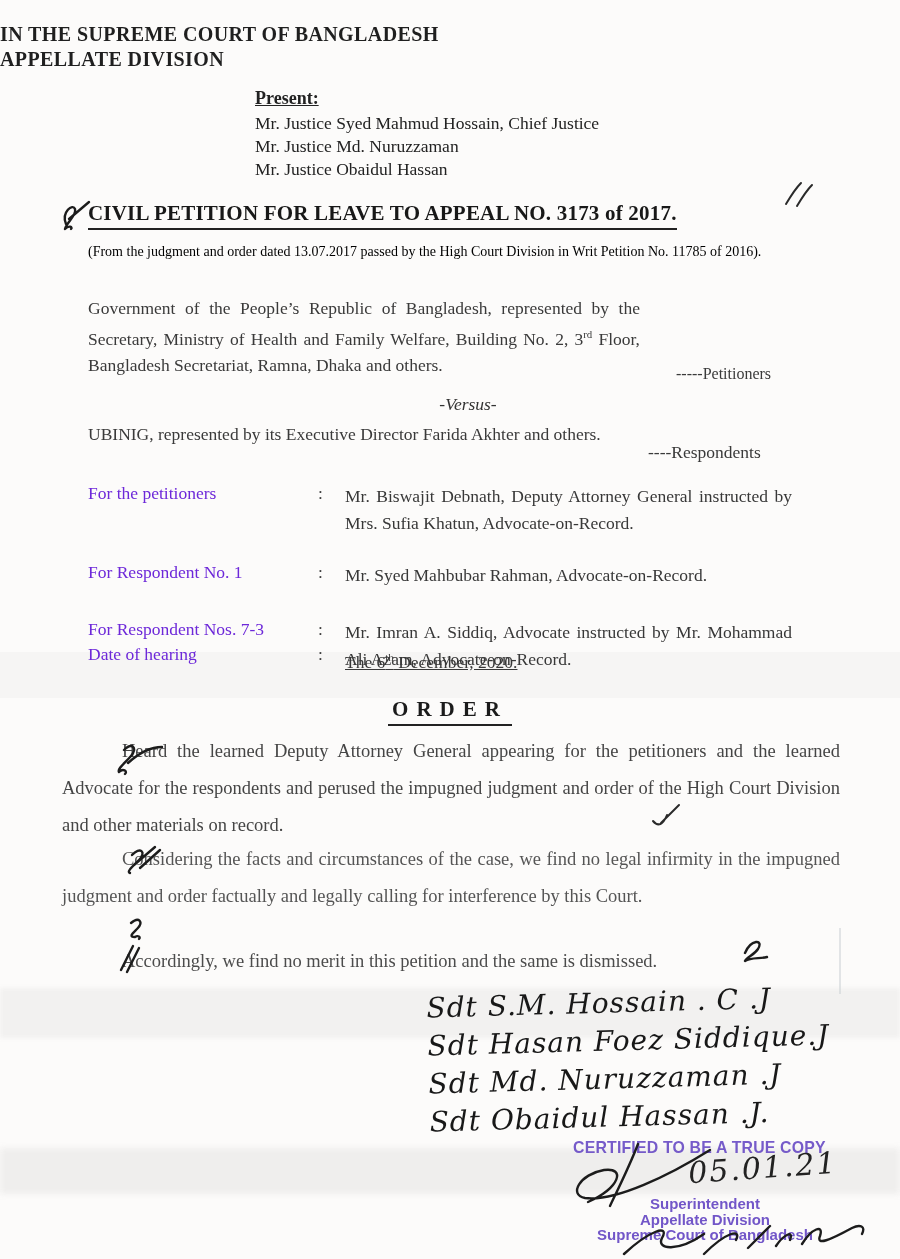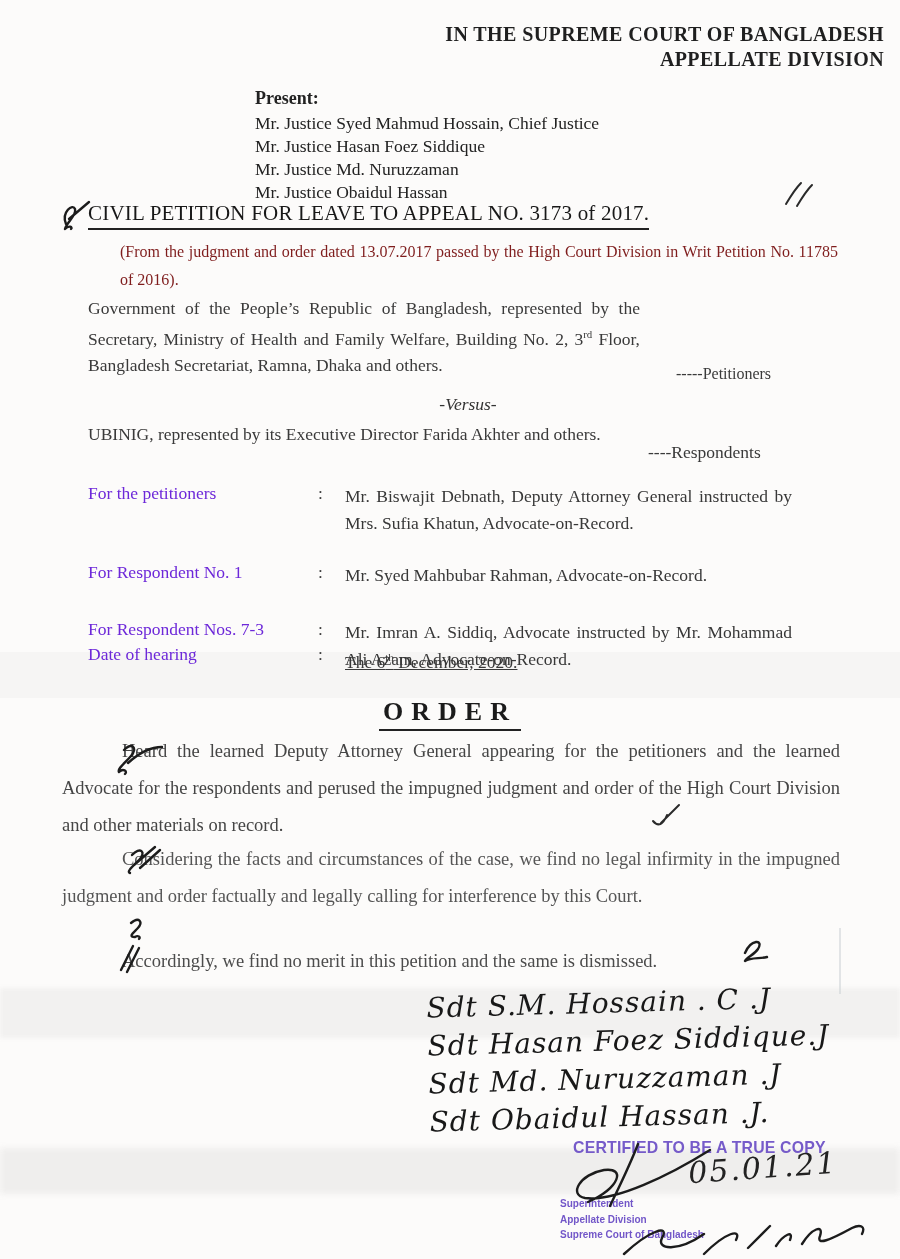--- a/index.html
+++ b/index.html
@@ -8,69 +8,69 @@
     background:#fcfbfa;overflow:hidden;
     font-family:"Liberation Serif", serif;color:#333;
   }
   
   .band{position:absolute;left:0;width:100%;pointer-events:none;}
   .band.b1{top:652px;height:46px;background:rgba(130,130,130,0.05);}
   .band.b2{top:988px;height:50px;background:rgba(125,125,125,0.08);filter:blur(2px);}
   .band.b3{top:1148px;height:46px;background:rgba(125,125,125,0.10);filter:blur(3px);}
   .vline{position:absolute;left:839px;top:928px;width:2px;height:66px;background:#ccd2d5;opacity:.55;}
 
-  .court-head{position:absolute;top:22px;left:0;width:884px;text-align:right;
+  .court-head{position:absolute;top:22px;left:0;width:884px;text-align:left;
     font-weight:bold;font-size:20px;line-height:25px;color:#1f1f1f;letter-spacing:.4px;}
   .present{position:absolute;left:255px;top:88px;font-size:17.5px;color:#222;}
-  .present .plabel{font-weight:bold;font-size:18px;margin-bottom:3px;}
+  .present .plabel{font-weight:bold;font-size:18px;text-decoration:underline;margin-bottom:3px;}
   .present .jline{line-height:23px;}
 
-  .case-title{position:absolute;left:88px;top:201px;font-weight:normal;font-size:21px;
+  .case-title{position:absolute;left:88px;top:201px;font-weight:bold;font-size:21px;
     color:#181818;letter-spacing:.2px;border-bottom:2.5px solid #222;padding-bottom:2px;}
-  .case-src{position:absolute;left:88px;top:238px;width:718px;font-size:16px;
-    line-height:27.5px;text-align:justify;color:#7f1d1d;margin-left:32px;}
+  .case-src{position:absolute;left:88px;top:238px;width:718px;font-size:14px;
+    line-height:27.5px;text-align:justify;color:#000000;}
 
   .pet-block{position:absolute;left:88px;top:295px;width:552px;font-size:17.5px;
     line-height:26px;text-align:justify;color:#3a3a3a;}
   .pet-label{position:absolute;left:676px;top:365px;font-size:16px;color:#3a3a3a;}
   .versus{position:absolute;left:0;top:394px;width:900px;text-align:center;
     font-style:italic;font-size:17.5px;color:#333;padding-left:18px;}
   .res-block{position:absolute;left:88px;top:421px;width:552px;font-size:17.5px;
     line-height:26px;text-align:justify;color:#3a3a3a;}
   .res-label{position:absolute;left:648px;top:442px;font-size:17.5px;color:#3a3a3a;}
 
   .rep-label{position:absolute;left:88px;font-size:17.5px;color:#6d28d9;}
   .rep-colon{position:absolute;left:318px;font-size:17.5px;color:#3f3f3f;}
   .rep-value{position:absolute;left:345px;width:447px;font-size:17.5px;
     line-height:27px;text-align:justify;color:#383838;}
   .r1{top:483px;} .r2{top:562px;} .r3{top:619px;} .r4{top:644px;}
   .hearing-val{text-decoration:underline;text-align:left;}
 
   .order-wrap{position:absolute;left:0;top:697px;width:900px;text-align:center;}
-  .order-head{display:inline-block;font-weight:bold;font-size:26px;color:#1b1b1b;
+  .order-head{display:inline-block;font-weight:bold;font-size:21px;color:#1b1b1b;
     letter-spacing:8px;border-bottom:2.5px solid #222;padding:0 4px 2px 4px;}
 
   .body-p{position:absolute;left:62px;width:778px;font-size:18.5px;line-height:37px;
     text-align:justify;text-indent:60px;}
   .p1{top:733px;color:#454545;}
   .p2{top:841px;color:#555;}
   .p3{top:943px;color:#4c4c4c;width:740px;}
 
   .sigs{position:absolute;left:428px;top:983px;width:470px;transform:rotate(-1.6deg);
     font-family:"DejaVu Serif", serif;font-style:italic;font-size:28px;
     color:#181818;line-height:38px;white-space:nowrap;}
   .sigs .sline{letter-spacing:1px;}
 
   .stamp{color:#6b4ec6;font-family:"Liberation Sans", sans-serif;font-weight:bold;}
   .cert-stamp{position:absolute;left:573px;top:1138px;font-size:16.5px;
     letter-spacing:.2px;transform:scaleX(.96);transform-origin:left;opacity:.92;}
   .hand-date{position:absolute;left:688px;top:1150px;font-family:"DejaVu Serif", serif;
     font-style:italic;font-size:30px;color:#222;transform:rotate(-4deg);letter-spacing:2px;}
-  .officer-stamp{position:absolute;left:560px;top:1196px;width:290px;text-align:left;
-    font-size:10px;line-height:15.5px;opacity:.95;}
+  .officer-stamp{position:absolute;left:560px;top:1196px;width:290px;text-align:center;
+    font-size:15px;line-height:15.5px;opacity:.95;}
 
   .scribble{position:absolute;pointer-events:none;}
   .scribble path{fill:none;stroke:#1c1c1c;stroke-width:2.4;stroke-linecap:round;stroke-linejoin:round;}
   .scribble.light path{stroke:#2a2a2a;stroke-width:2;}
   sup{font-size:.62em;margin-top:44px;}
 </style>
 </head>
 <body>
 
 <div class="page">
@@ -81,21 +81,20 @@
   <div class="vline"></div>
 
   <div class="court-head">
     <div>IN THE SUPREME COURT OF BANGLADESH</div>
     <div>APPELLATE DIVISION</div>
   </div>
 
   <div class="present">
     <div class="plabel">Present:</div>
     <div class="jline">Mr. Justice Syed Mahmud Hossain, Chief Justice</div>
-    <div class="jline">Mr. Justice Hasan Foez Siddique</div>
     <div class="jline">Mr. Justice Md. Nuruzzaman</div>
     <div class="jline">Mr. Justice Obaidul Hassan</div>
   </div>
 
   <div class="case-title">CIVIL PETITION FOR LEAVE TO APPEAL NO. 3173 of 2017.</div>
   <div class="case-src">(From the judgment and order dated 13.07.2017 passed by the High Court Division in  Writ Petition No. 11785 of 2016).</div>
 
   <div class="pet-block"><span>Government of the People’s Republic of Bangladesh, represented by the Secretary, Ministry of  Health and Family Welfare, Building No. 2, 3</span><sup>rd</sup><span> Floor, Bangladesh Secretariat, Ramna, Dhaka and others.</span></div>
   <div class="pet-label">-----Petitioners</div>
 

